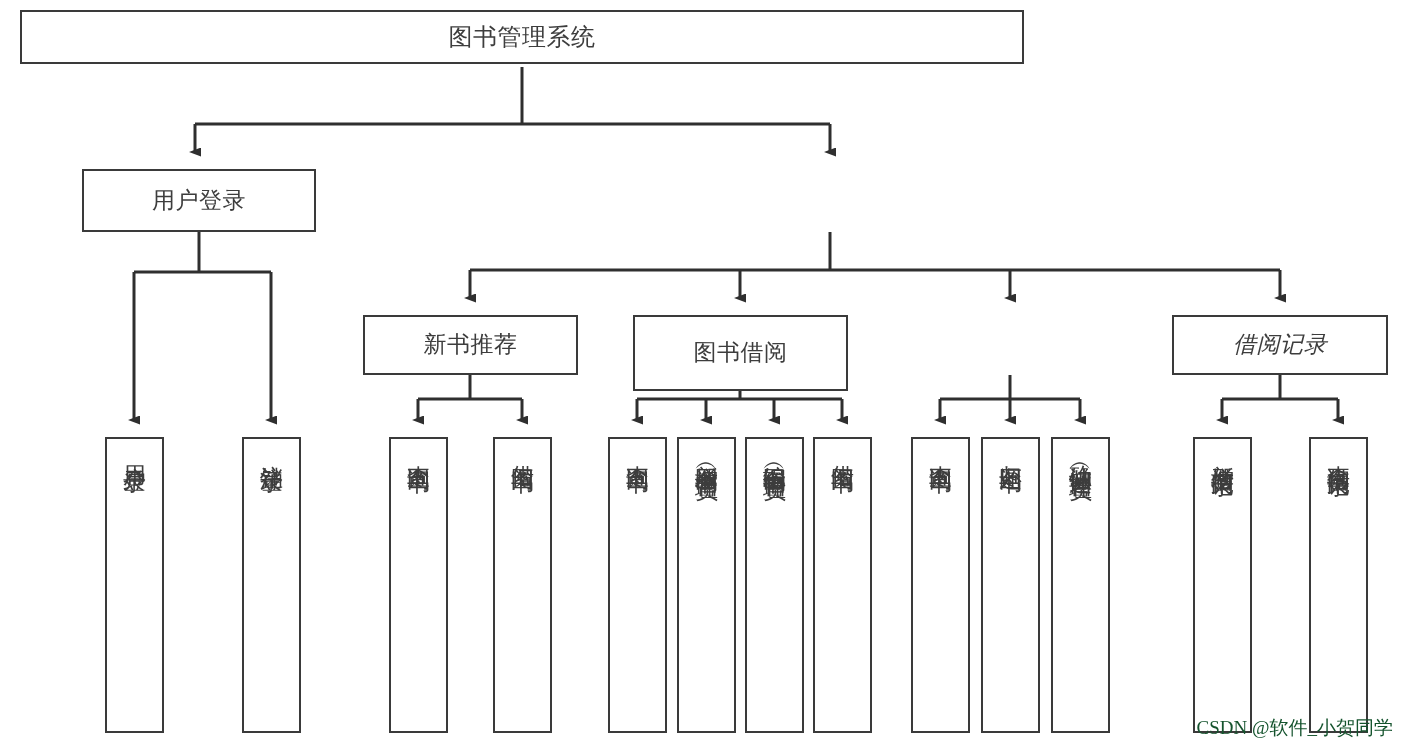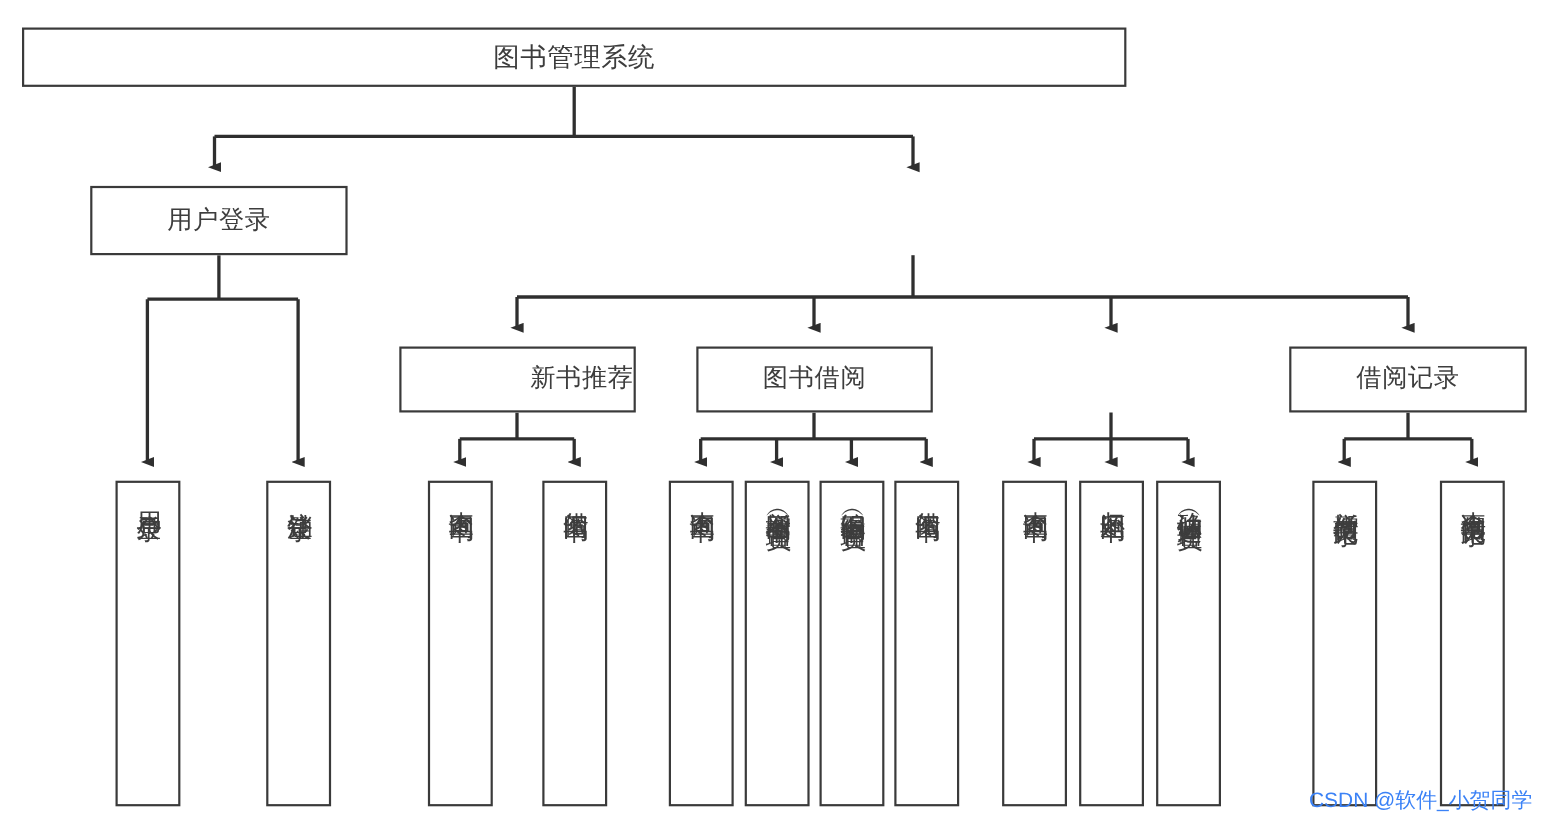--- a/index.html
+++ b/index.html
@@ -60,24 +60,24 @@
     margin: 0 auto;
   }
   .node.root .node-label {
     font-size: 24px;
   }
   .watermark {
     position: absolute;
     right: 12px;
     bottom: 6px;
     font-size: 19px;
-    color: #3b82f6;
+    color: #14532d;
     z-index: 5;
     white-space: nowrap;
-    font-family: Liberation Sans, sans-serif;
+    font-family: Liberation Serif, serif;
     margin-top: 40px;
   }
 </style>
 </head>
 <body>
 
 <div id="diagram-root">
 
   <svg class="connectors" viewBox="0 0 1405 747">
     <defs>
@@ -123,39 +123,39 @@
       <path d="M 1080,399 L 1080,420" marker-end="url(#arrowhead)"></path>
 
       <path d="M 1280,375 L 1280,399"></path>
       <path d="M 1222,399 L 1338,399"></path>
       <path d="M 1222,399 L 1222,420" marker-end="url(#arrowhead)"></path>
       <path d="M 1338,399 L 1338,420" marker-end="url(#arrowhead)"></path>
 
     </g>
   </svg>
 
-  <div class="node horizontal root" style="left:20px; top:25px; width:1004px; height:54px;">
+  <div class="node horizontal root" style="left:20px; top:10px; width:1004px; height:54px;">
     <span class="node-label">图书管理系统</span>
   </div>
 
   <div class="node horizontal" style="left:82px; top:169px; width:234px; height:63px;">
     <span class="node-label">用户登录</span>
   </div>
 
 
-  <div class="node horizontal" style="left:363px; top:315px; width:215px; height:60px;justify-content:flex-end;">
+  <div class="node horizontal" style="left:363px; top:315px; width:215px; height:60px;">
     <span class="node-label">新书推荐</span>
   </div>
 
-  <div class="node horizontal" style="left:633px; top:315px; width:215px; height:60px;">
+  <div class="node horizontal" style="left:633px; top:315px; width:215px; height:76px;">
     <span class="node-label">图书借阅</span>
   </div>
 
 
-  <div class="node horizontal" style="left:1172px; top:315px; width:216px; height:60px;">
+  <div class="node horizontal" style="left:1172px; top:315px; width:216px; height:60px;font-style:italic;">
     <span class="node-label">借阅记录</span>
   </div>
 
   <div class="node vertical" style="left:105px; top:437px; width:59px; height:296px;">
     <span class="node-label">用户登录</span>
   </div>
 
   <div class="node vertical" style="left:242px; top:437px; width:59px; height:296px;">
     <span class="node-label">注销登录</span>
   </div>

